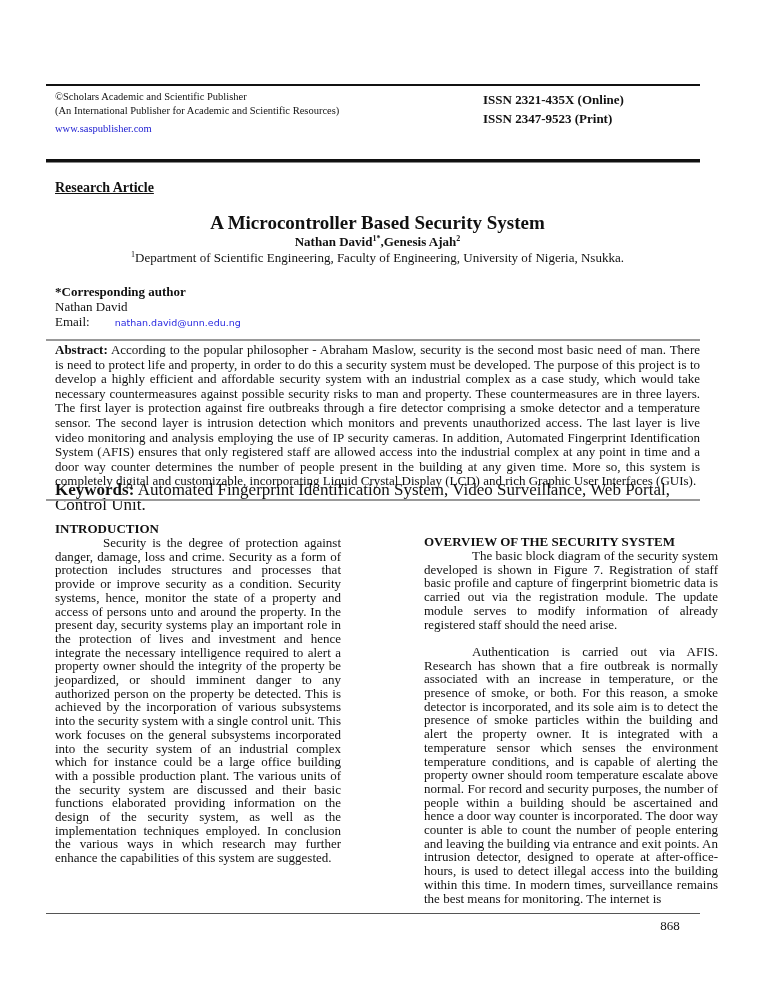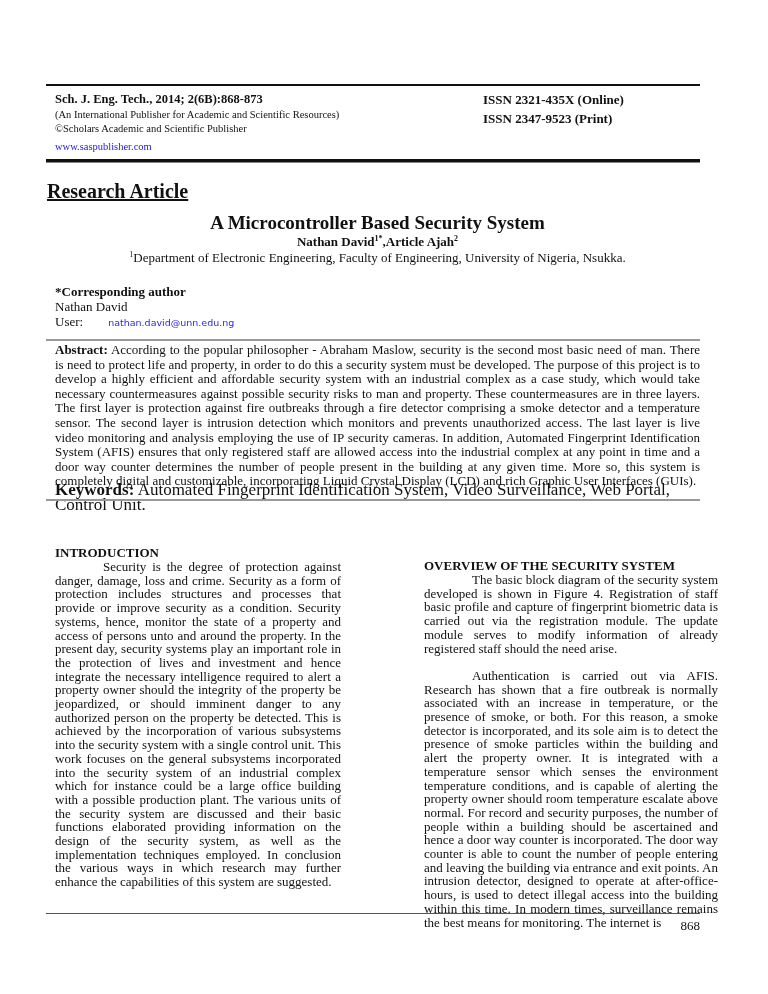--- a/index.html
+++ b/index.html
@@ -10,96 +10,95 @@
     .rule-top { position: absolute; left: 46px; top: 84px; width: 654px; height: 2px; background: #111; }
     .header { position: absolute; left: 55px; top: 90px; width: 645px; }
     .hdr-left { position: absolute; left: 0; top: 0; width: 420px; }
     .hdr-right { position: absolute; left: 428px; top: 0; width: 220px; }
     .j-title { font-weight: bold; font-size: 14.5px; line-height: 19px; margin: 0; }
     .j-cite { font-weight: bold; font-size: 12.5px; line-height: 17px; margin-top: 1px; }
     .j-pub { font-size: 10.5px; line-height: 14px; }
     .j-link { font-size: 10.5px; line-height: 14px; color: #1a1ad0; }
     .issn { font-weight: bold; font-size: 13px; line-height: 19px; }
     .rule-hdr { position: absolute; left: 46px; top: 159px; width: 654px; height: 3px; background: #111; border-bottom: 1px solid #888; }
-    .research { position: absolute; left: 47px; top: 180px; font-weight: bold; font-size: 20px; text-decoration: underline; }
+    .research { position: absolute; left: 55px; top: 180px; font-weight: bold; font-size: 14px; text-decoration: underline; }
     .title-block { position: absolute; left: 55px; top: 212px; width: 645px; text-align: center; }
     .paper-title { font-weight: bold; font-size: 19px; line-height: 22px; }
     .authors { font-weight: bold; font-size: 13px; line-height: 16px; }
     .affil { font-size: 13px; line-height: 16px; }
     sup { font-size: 8px; vertical-align: 5px; line-height: 0; }
     .corr { position: absolute; left: 55px; top: 284px; font-size: 13px; line-height: 15px; }
     .corr-h { font-weight: bold; }
     .email-link { font-family: "DejaVu Sans", sans-serif; font-size: 9.5px; color: #2a2ae0; margin-left: 25px; }
     .rule-abs-top { position: absolute; left: 46px; top: 339px; width: 654px; height: 2px; background: #999; }
     .abstract { position: absolute; left: 55px; top: 343px; width: 645px; font-size: 13px; line-height: 14.6px; text-align: justify; margin: 0; }
     .abstract b { font-weight: bold; }
     .keywords { position: absolute; left: 55px; top: 482px; width: 645px; font-size: 17px; line-height: 15px; }
     .rule-abs-bot { position: absolute; left: 46px; top: 499px; width: 654px; height: 2px; background: #999; }
-    .col { position: absolute; top: 522px; width: 286px; font-size: 13px; line-height: 13.7px; text-align: justify; margin-top: 24px; }
+    .col { position: absolute; top: 522px; width: 286px; font-size: 13px; line-height: 13.7px; text-align: justify; }
     .col-left { left: 55px; }
     .col-right { left: 424px; width: 294px; top: 535px; }
     .sec-h { font-weight: bold; font-size: 13px; line-height: 14px; margin: 0; }
     .para { margin: 0; text-indent: 48px; }
     .para + .para { margin-top: 13.7px; }
     .rule-foot { position: absolute; left: 46px; top: 913px; width: 654px; height: 1px; background: #555; }
-    .page-num { position: absolute; left: 640px; top: 918px; width: 60px; text-align: right; font-size: 13px; }
+    .page-num { position: absolute; left: 640px; top: 918px; width: 60px; text-align: center; font-size: 13px; }
   </style>
 </head>
 <body>
 
 <div class="rule-top"></div>
 
 <div class="header">
   <div class="hdr-left">
-    <div class="j-cite">Sch.  J. Eng. Tech., 2014; 2(6B):868-873</div>
+    <div class="j-pub">©Scholars Academic and Scientific Publisher</div>
     <div class="j-pub">(An International Publisher for Academic and Scientific Resources)</div>
-    <div class="j-pub">©Scholars Academic and Scientific Publisher</div>
     <a class="j-link">www.saspublisher.com</a>
   </div>
   <div class="hdr-right">
     <div class="issn">ISSN 2321-435X (Online)</div>
     <div class="issn">ISSN 2347-9523 (Print)</div>
   </div>
 </div>
 
 <div class="rule-hdr"></div>
 
 <div class="research">Research Article</div>
 
 <div class="title-block">
   <div class="paper-title">A Microcontroller Based Security System</div>
   <div class="authors">
-    <span>Nathan David</span><sup>1*</sup><span>,</span><span>Article Ajah</span><sup>2</sup>
+    <span>Nathan David</span><sup>1*</sup><span>,</span><span>Genesis Ajah</span><sup>2</sup>
   </div>
   <div class="affil">
-    <sup>1</sup><span>Department of Electronic Engineering, Faculty of Engineering, University of Nigeria, Nsukka.</span>
+    <sup>1</sup><span>Department of Scientific Engineering, Faculty of Engineering, University of Nigeria, Nsukka.</span>
   </div>
 </div>
 
 <div class="corr">
   <div class="corr-h">*Corresponding author</div>
   <div>Nathan David</div>
   <div>
-    <span>User:</span><a class="email-link">nathan.david@unn.edu.ng</a>
+    <span>Email:</span><a class="email-link">nathan.david@unn.edu.ng</a>
   </div>
 </div>
 
 <div class="rule-abs-top"></div>
 
 <p class="abstract"><b>Abstract:</b> <span>According to the popular philosopher - Abraham Maslow, security is the second most basic need of man. There is need to protect life and property, in order to do this a security system must be developed. The purpose of this project is to develop a highly efficient and affordable security system with an industrial complex as a case study, which would take necessary countermeasures against possible security risks to man and property. These countermeasures are in three layers. The first layer is protection against fire outbreaks through a fire detector comprising a smoke detector and a temperature sensor. The second layer is intrusion detection which monitors and prevents unauthorized access. The last layer is live video monitoring and analysis employing the use of IP security cameras. In addition, Automated Fingerprint Identification System (AFIS) ensures that only registered staff are allowed access into the industrial complex at any point in time and a door way counter determines the number of people present in the building at any given time. More so, this system is completely digital and customizable, incorporating Liquid Crystal Display (LCD) and rich Graphic User Interfaces (GUIs).</span></p>
 
 <div class="keywords"><b>Keywords:</b> <span>Automated Fingerprint Identification System, Video Surveillance, Web Portal, Control Unit.</span></div>
 
 <div class="rule-abs-bot"></div>
 
 <div class="col col-left">
   <h2 class="sec-h">INTRODUCTION</h2>
   <p class="para">Security is the degree of protection against danger, damage, loss and crime. Security as a form of protection includes structures and processes that provide or improve security as a condition. Security systems, hence, monitor the state of a property and access of persons unto and around the property. In the present day, security systems play an important role in the protection of lives and investment and hence integrate the necessary intelligence required to alert a property owner should the integrity of the property be jeopardized, or should imminent danger to any authorized person on the property be detected. This is achieved by the incorporation of various subsystems into the security system with a single control unit. This work focuses on the general subsystems incorporated into the security system of an industrial complex which for instance could be a large office building with a possible production plant. The various units of the security system are discussed and their basic functions elaborated providing information on the design of the security system, as well as the implementation techniques employed. In conclusion the various ways in which research may further enhance the capabilities of this system are suggested.</p>
 </div>
 
 <div class="col col-right">
   <h2 class="sec-h">OVERVIEW OF THE SECURITY SYSTEM</h2>
-  <p class="para">The basic block diagram of the security system developed is shown in Figure 4. Registration of staff basic profile and capture of fingerprint biometric data is carried out via the registration module. The update module serves to modify information of already registered staff should the need arise.</p>
+  <p class="para">The basic block diagram of the security system developed is shown in Figure 7. Registration of staff basic profile and capture of fingerprint biometric data is carried out via the registration module. The update module serves to modify information of already registered staff should the need arise.</p>
   <p class="para">Authentication is carried out via AFIS. Research has shown that a fire outbreak is normally associated with an increase in temperature, or the presence of smoke, or both. For this reason, a smoke detector is incorporated, and its sole aim is to detect the presence of smoke particles within the building and alert the property owner. It is integrated with a temperature sensor which senses the environment temperature conditions, and is capable of alerting the property owner should room temperature escalate above normal. For record and security purposes, the number of people within a building should be ascertained and hence a door way counter is incorporated. The door way counter is able to count the number of people entering and leaving the building via entrance and exit points. An intrusion detector, designed to operate at after-office-hours, is used to detect illegal access into the building within this time. In modern times, surveillance remains the best means for monitoring. The internet is</p>
 </div>
 
 <div class="rule-foot"></div>
 <div class="page-num">868</div>
 
 </body></html>

